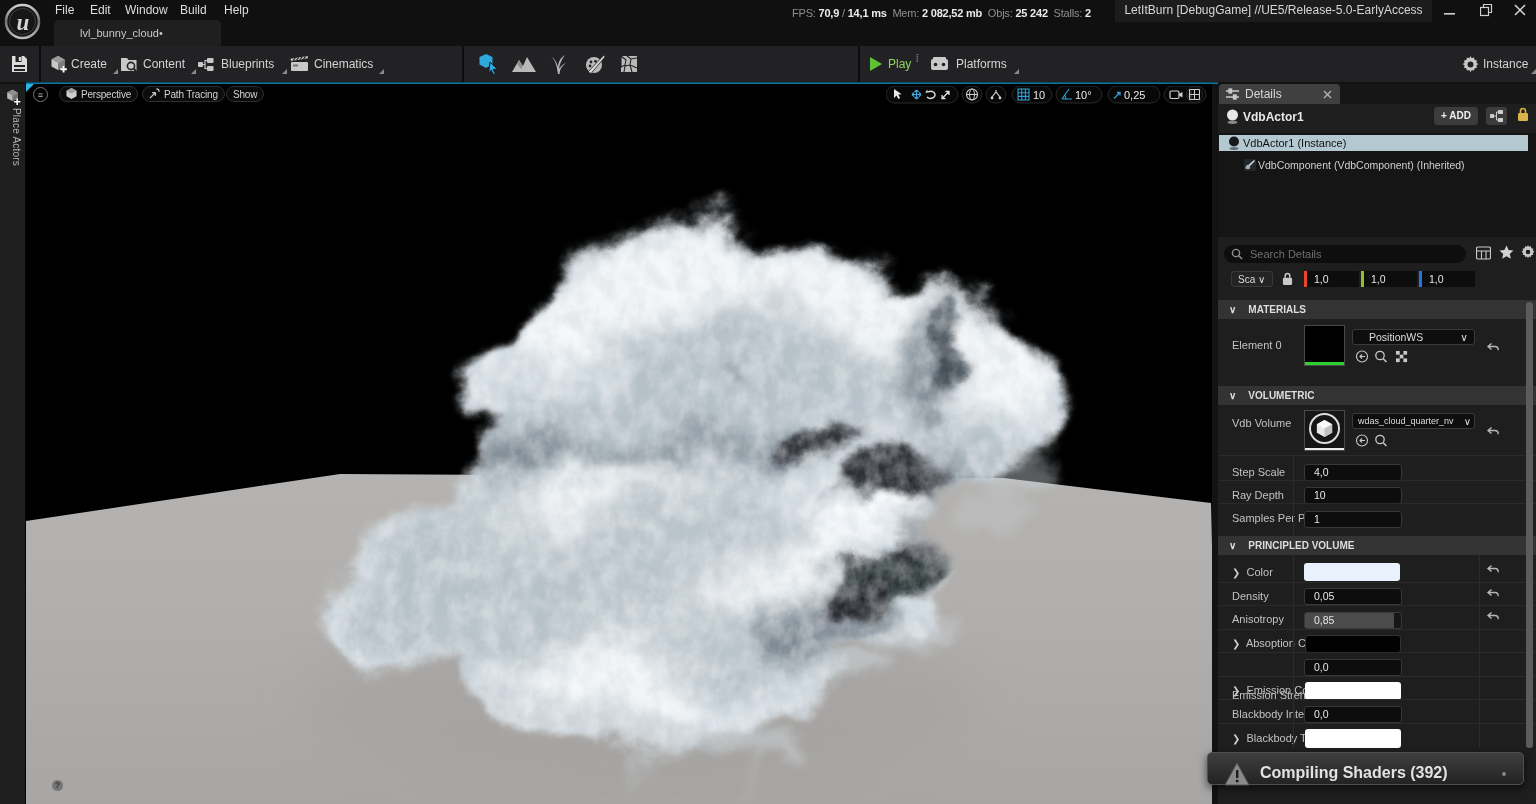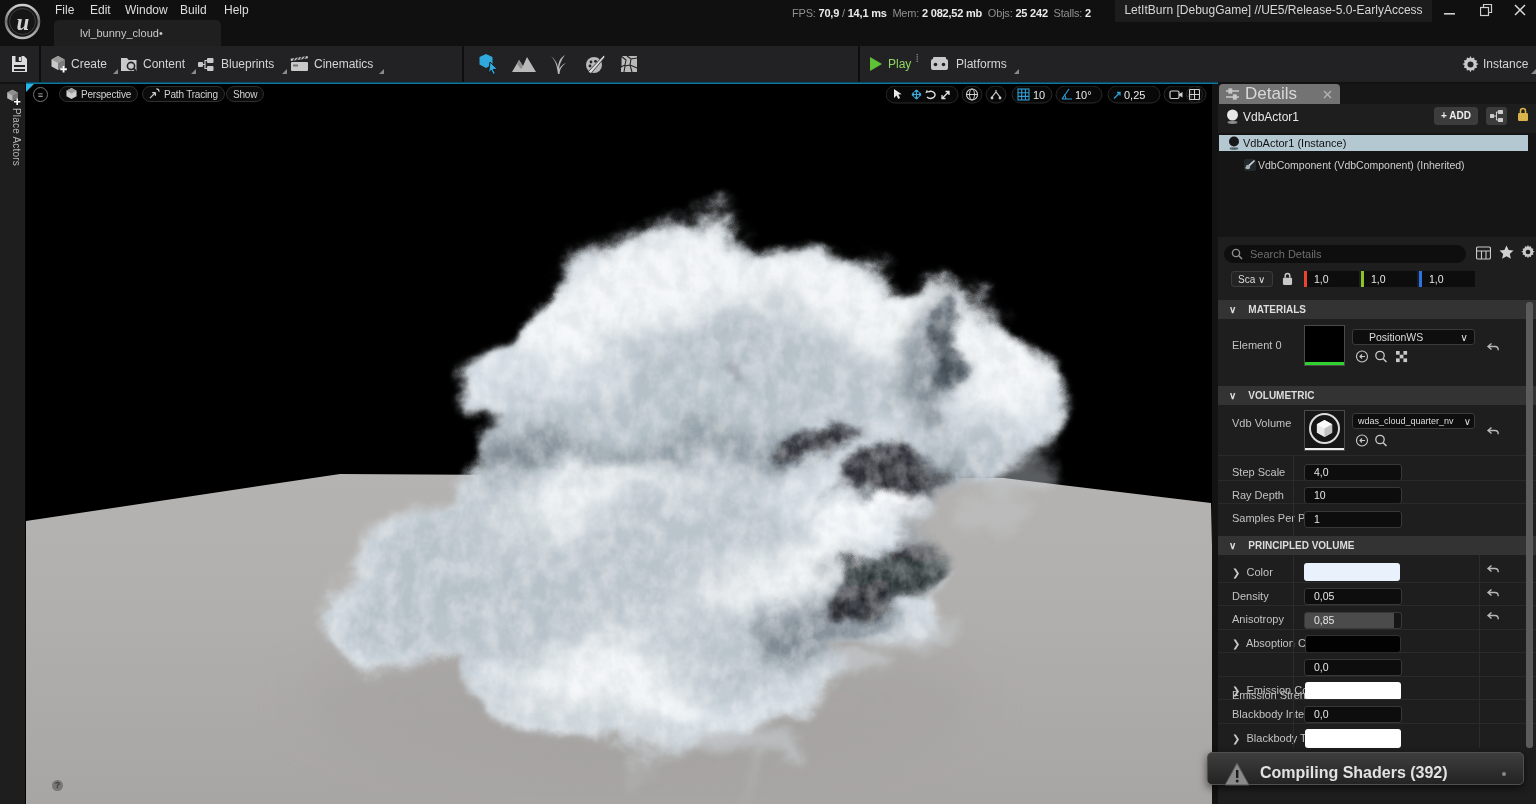--- a/index.html
+++ b/index.html
@@ -432,33 +432,33 @@
       <path d="M13 12 v3 h-3 v2 h3 v3 h2 v-3 h3 v-2 h-3 v-3 z" fill="#fff"></path>
     </svg>
     <div id="placetext">Place Actors</div>
   </div>
 
   <div class="abs" style="left:1212px;top:84px;width:6px;height:720px;background:#131314"></div>
 
   <div id="details">
 
     <div class="abs" style="left:0;top:0;width:318px;height:20px;background:#161617"></div>
-    <div class="abs" style="left:1px;top:0;width:121px;height:20px;background:#737373;border-radius:4px 4px 0 0;color:#d8d8d8;font-size:17px;line-height:20px;padding-left:26px">Details</div>
+    <div class="abs" style="left:1px;top:0;width:121px;height:20px;background:#404040;border-radius:4px 4px 0 0;color:#d8d8d8;font-size:12px;line-height:20px;padding-left:26px">Details</div>
     <svg class="abs" style="left:8px;top:4px" width="13" height="12" viewBox="0 0 13 12">
         <g stroke="#c9c9c9" stroke-width="1.3">
           <path d="M0 3 h13 M0 9 h13"></path>
           <rect x="3" y="1" width="2.6" height="4" fill="#c9c9c9"></rect>
           <rect x="7.5" y="7" width="2.6" height="4" fill="#c9c9c9"></rect>
         </g>
       </svg>
     <svg class="abs" style="left:105px;top:6px" width="9" height="9" viewBox="0 0 9 9">
         <path d="M1 1 L8 8 M8 1 L1 8" stroke="#b5b5b5" stroke-width="1.3"></path>
       </svg>
 
-    <div class="abs" style="left:25px;top:26px;color:#e8e8e8;font-size:12px;font-weight:normal">VdbActor1</div>
+    <div class="abs" style="left:25px;top:26px;color:#e8e8e8;font-size:12px;font-weight:bold">VdbActor1</div>
     <svg class="abs" style="left:8px;top:25px" width="13" height="15" viewBox="0 0 13 15">
         <circle cx="6.5" cy="6" r="5.5" fill="#e8e8e8"></circle>
         <ellipse cx="6.5" cy="13.3" rx="5" ry="1.6" fill="#8a8a8a"></ellipse>
       </svg>
     <div class="abs" style="left:216px;top:23px;width:44px;height:18px;background:#3c3c3d;border-radius:3px;color:#eee;font-size:10px;font-weight:bold;text-align:center;line-height:18px">+ ADD</div>
     <div class="abs" style="left:268px;top:23px;width:21px;height:18px;background:#3c3c3d;border-radius:3px">
       <svg style="position:absolute;left:4px;top:3px" width="13" height="12" viewBox="0 0 13 12">
           <g fill="#cdcdcd">
             <rect x="0" y="4" width="4" height="4" rx="0.5"></rect>
             <rect x="8" y="0" width="5" height="4" rx="0.5"></rect>

